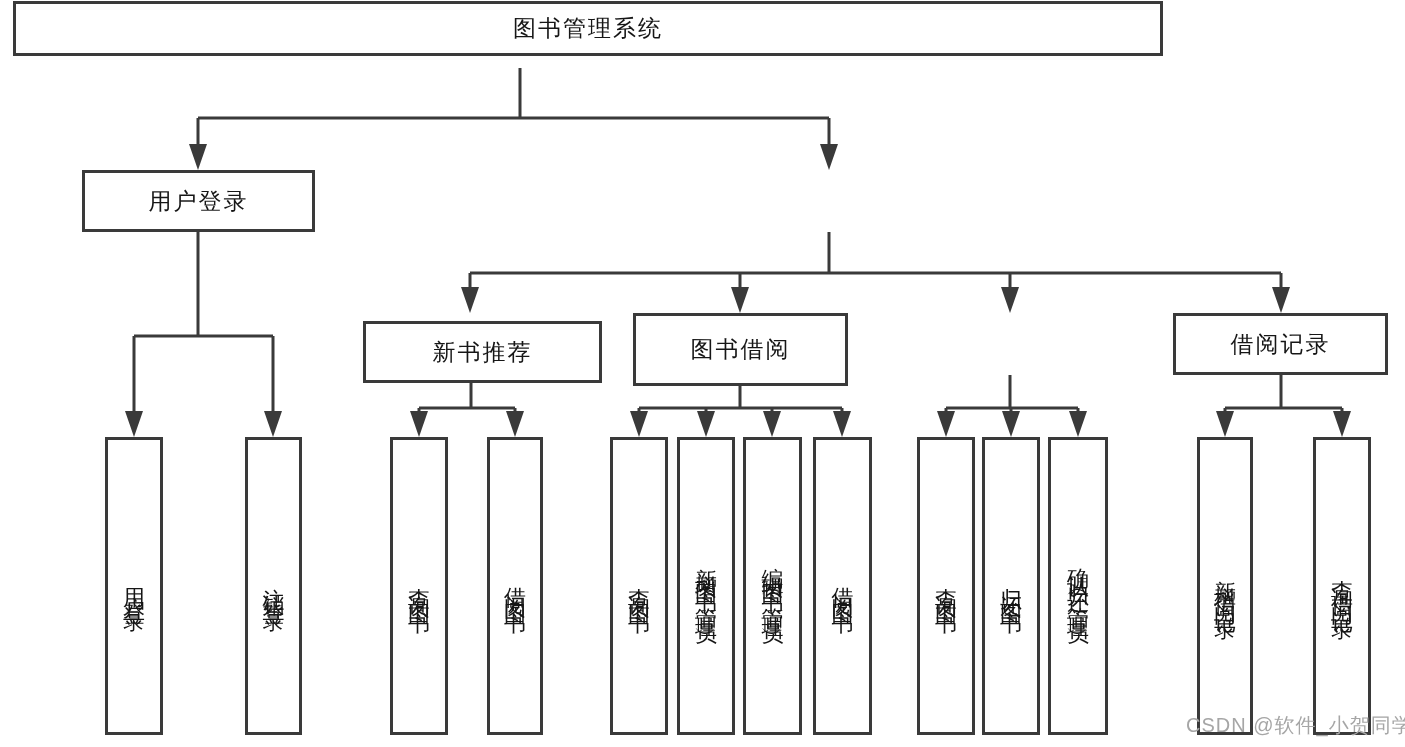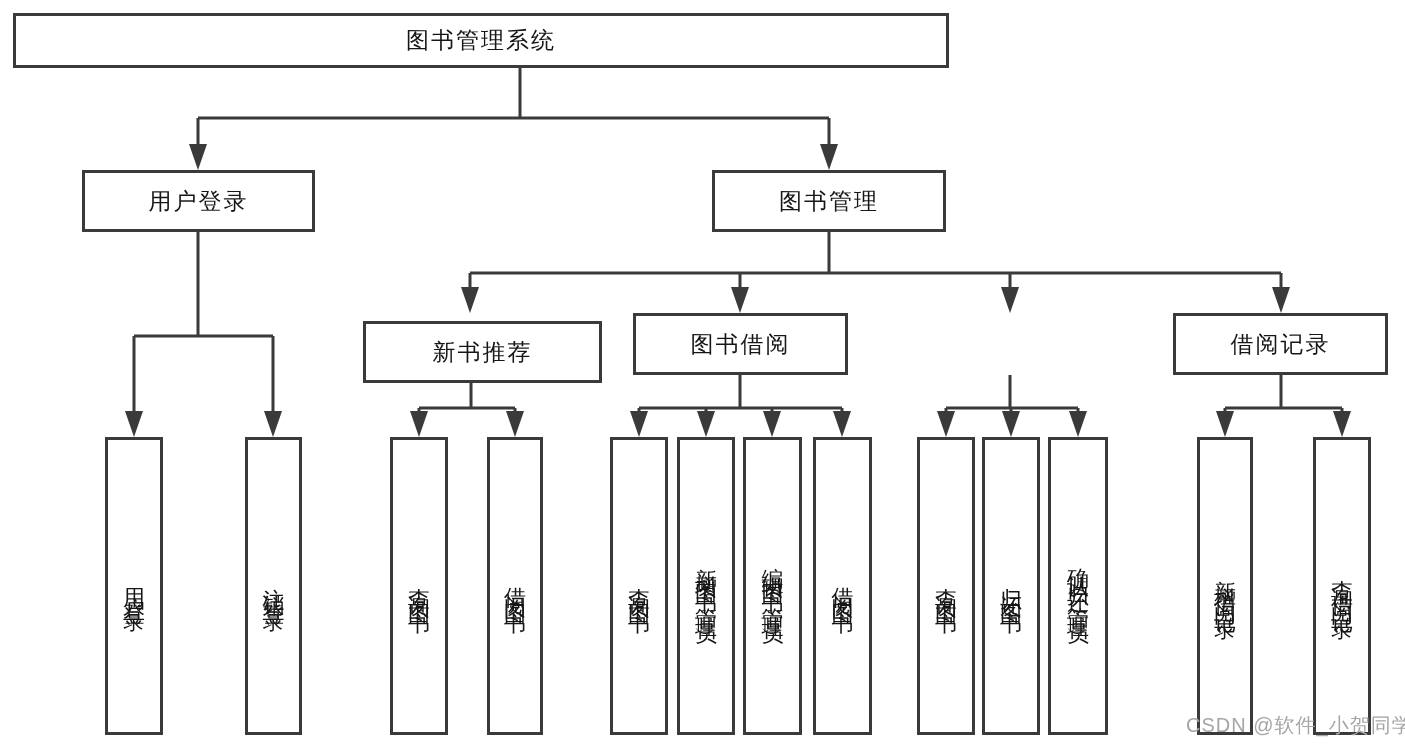--- a/index.html
+++ b/index.html
@@ -100,27 +100,26 @@
       <polygon points="1069,411 1087,411 1078,437"></polygon>
     </g>
 
     <g>
       <path d="M1281 375 V408 M1225 408 H1342 M1225 408 V414 M1342 408 V414"></path>
       <polygon points="1216,411 1234,411 1225,437"></polygon>
       <polygon points="1333,411 1351,411 1342,437"></polygon>
     </g>
   </svg>
 
-  <div class="node hnode" style="left:13px;top:13px;width:936px;height:55px">图书管理系统</div>
+  <div class="node hnode" style="left:13px;top:1px;width:1150px;height:55px">图书管理系统</div>
 
   <div class="node hnode" style="left:82px;top:170px;width:233px;height:62px">用户登录</div>
-  <div class="node hnode" style="left:712px;top:170px;width:234px;height:62px">图书管理</div>
 
   <div class="node hnode" style="left:363px;top:321px;width:239px;height:62px">新书推荐</div>
-  <div class="node hnode" style="left:633px;top:313px;width:215px;height:62px">图书借阅</div>
+  <div class="node hnode" style="left:633px;top:313px;width:215px;height:73px">图书借阅</div>
   <div class="node hnode" style="left:1173px;top:313px;width:215px;height:62px">借阅记录</div>
 
   <div class="node leaf" style="left:105px;top:437px;width:58px;height:298px">
     <span>用户登录</span>
   </div>
   <div class="node leaf" style="left:245px;top:437px;width:57px;height:298px">
     <span>注销登录</span>
   </div>
 
   <div class="node leaf" style="left:390px;top:437px;width:58px;height:298px">

